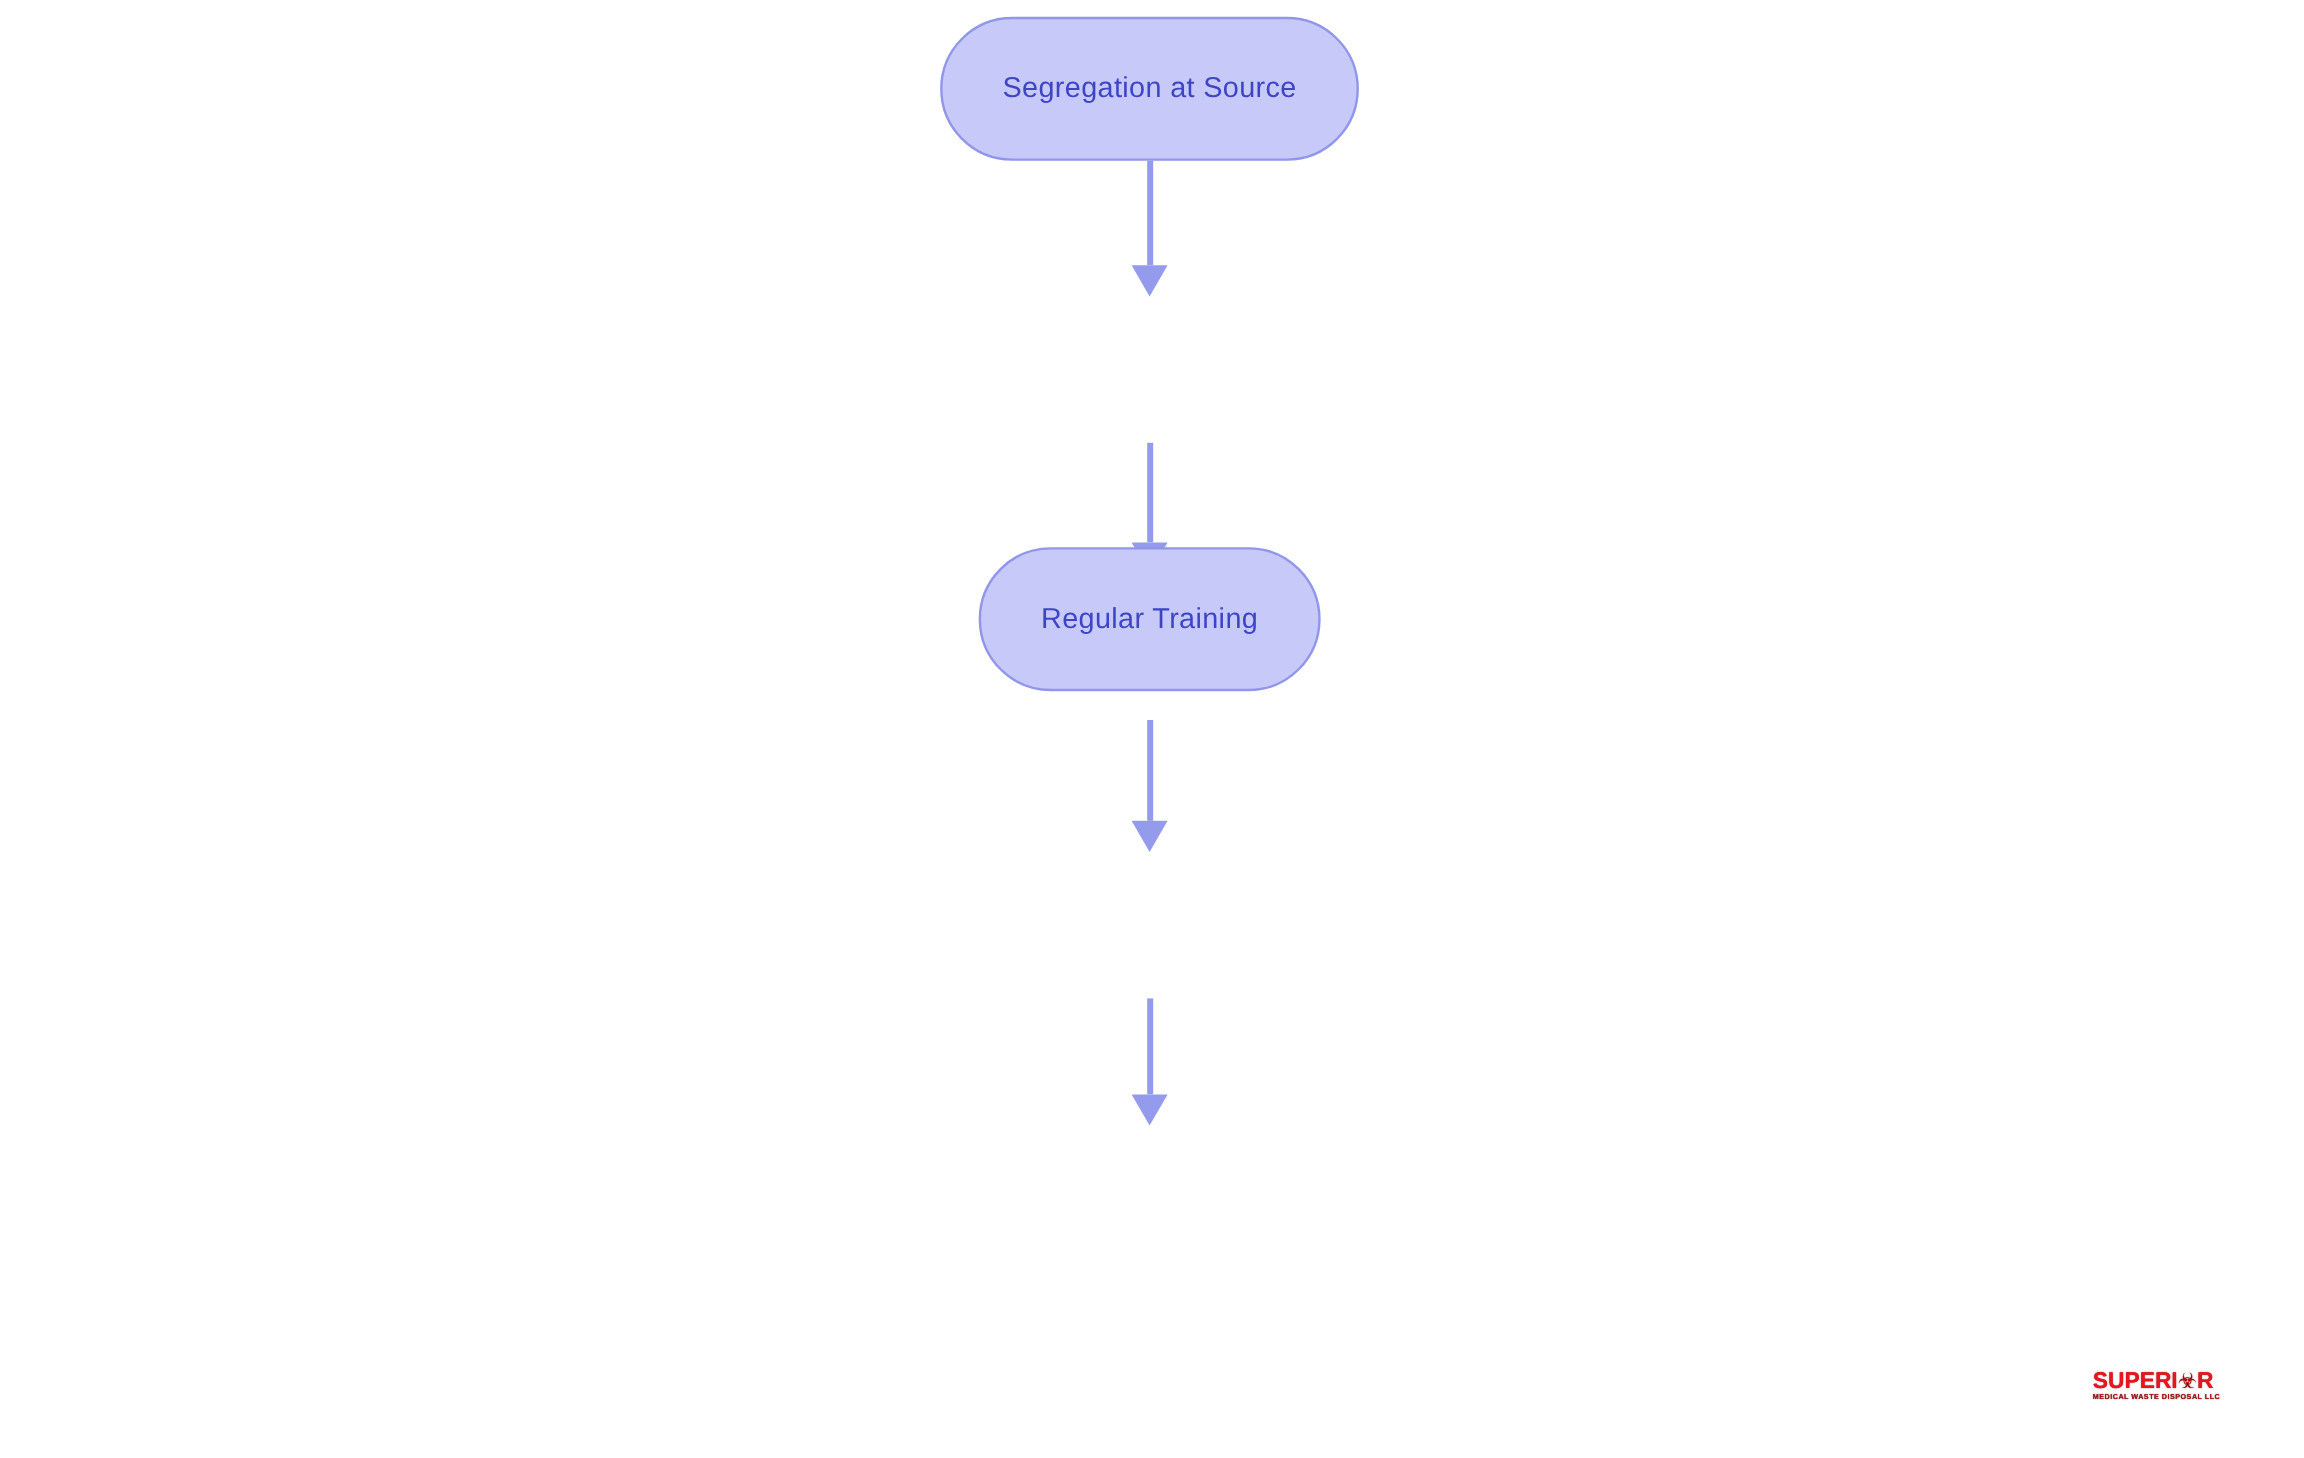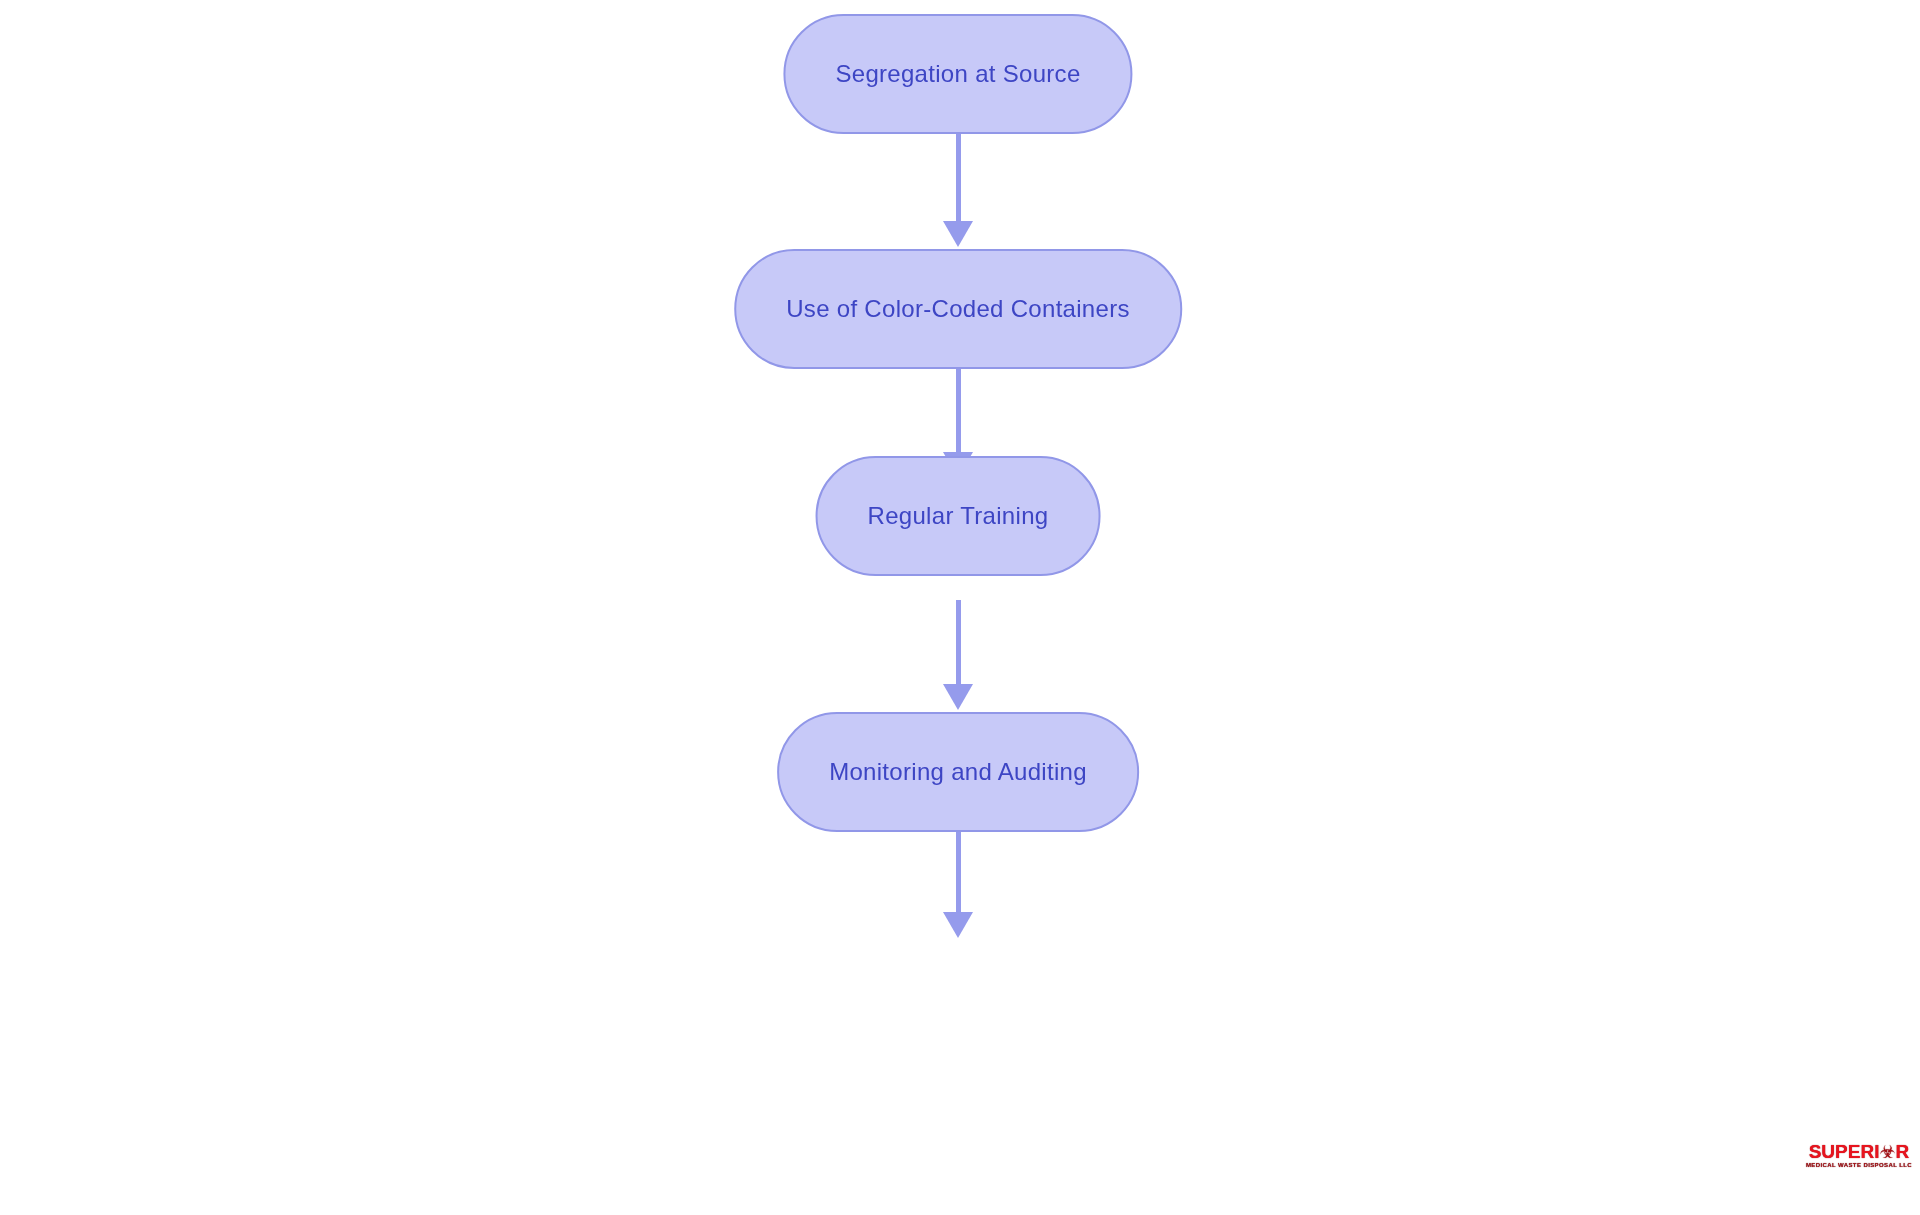--- a/index.html
+++ b/index.html
@@ -68,24 +68,24 @@
     border-top: 26px solid var(--arrow, #959bec);
   }
   .arrow-1 { top: 134px; height: 113px; }
   .arrow-2 { top: 369px; height: 109px; }
   .arrow-3 { top: 600px; height: 110px; }
   .arrow-4 { top: 832px; height: 106px; }
 
   
   .watermark {
     position: absolute;
-    left: 1804px;
+    left: 1744px;
     top: 1142px;
     width: 110px;
-    text-align: center;
+    text-align: left;
     line-height: 1;
     color: var(--brand-red, #e8141e);
   }
   .watermark .brand-line {
     font-size: 19px;
     font-weight: 800;
     letter-spacing: 0px;
     white-space: nowrap;
     text-shadow: 0 0 1px #8e0a10;
   }
@@ -111,41 +111,35 @@
 
   <div class="flow-node node-1">
     <span class="node-label">Segregation at Source</span>
   </div>
 
   <div class="flow-arrow arrow-1">
     <div class="shaft"></div>
     <div class="head"></div>
   </div>
 
-  <div class="flow-node node-2">
-    <span class="node-label">Use of Color-Coded Containers</span>
-  </div>
 
   <div class="flow-arrow arrow-2">
     <div class="shaft"></div>
     <div class="head"></div>
   </div>
 
   <div class="flow-node node-3">
     <span class="node-label">Regular Training</span>
   </div>
 
   <div class="flow-arrow arrow-3">
     <div class="shaft"></div>
     <div class="head"></div>
   </div>
 
-  <div class="flow-node node-4">
-    <span class="node-label">Monitoring and Auditing</span>
-  </div>
 
   <div class="flow-arrow arrow-4">
     <div class="shaft"></div>
     <div class="head"></div>
   </div>
 
 
   <div class="watermark">
     <div class="brand-line"><span>SUPERI</span><span class="bio">☣</span><span>R</span></div>
     <div class="tagline">MEDICAL WASTE DISPOSAL LLC</div>

